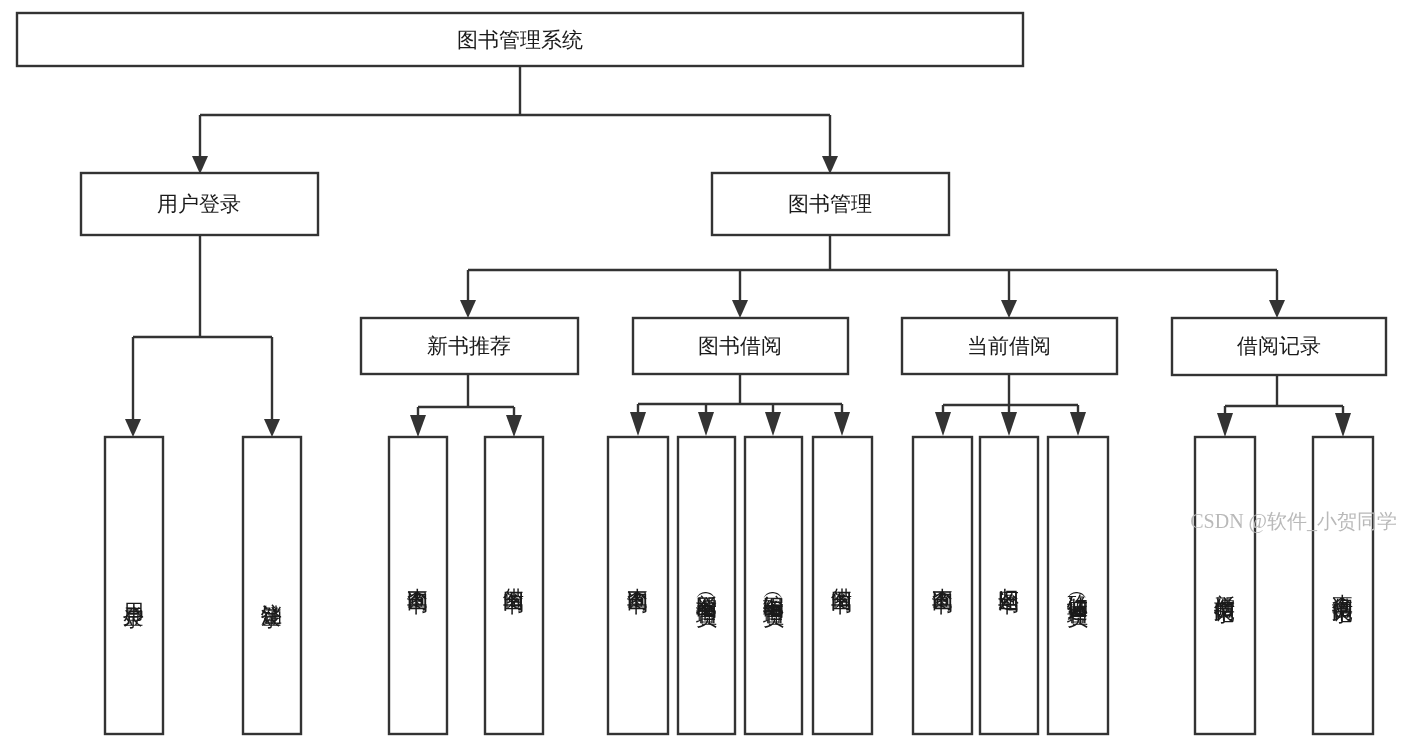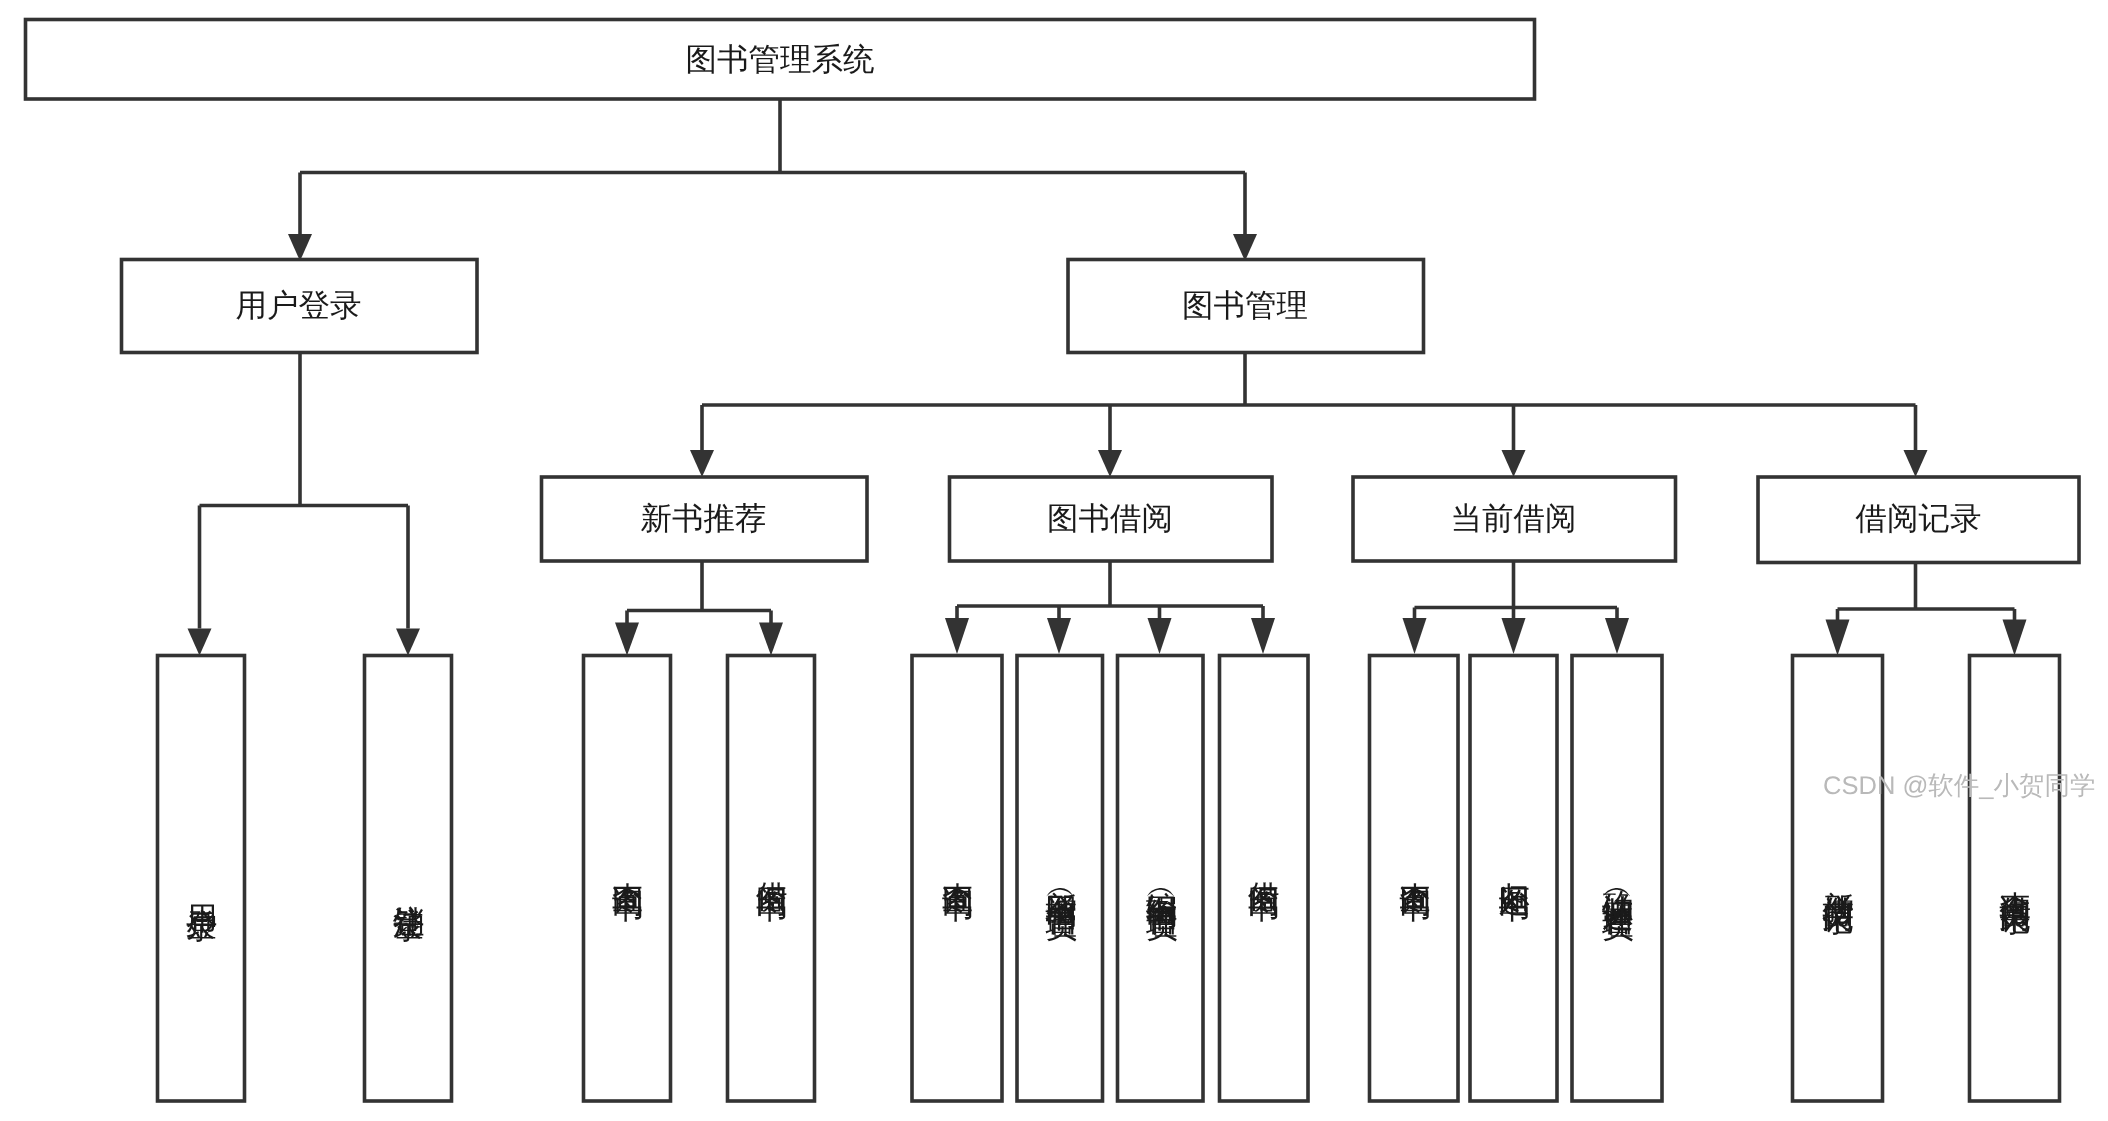--- a/index.html
+++ b/index.html
@@ -53,22 +53,22 @@
     fill: #1a1a1a;
     writing-mode: vertical-rl;
     text-orientation: upright;
     text-anchor: middle;
     letter-spacing: 2px;
   }
   .watermark {
     position: absolute;
     right: 8px;
     bottom: 4px;
-    font-family: Liberation Sans, sans-serif;
-    font-size: 17px;
+    font-family: Liberation Serif, serif;
+    font-size: 20px;
     color: #b9b9b9;
     white-space: nowrap;
     pointer-events: none;
   }
 </style>
 </head>
 <body>
 
 <div id="diagram-root">
 

